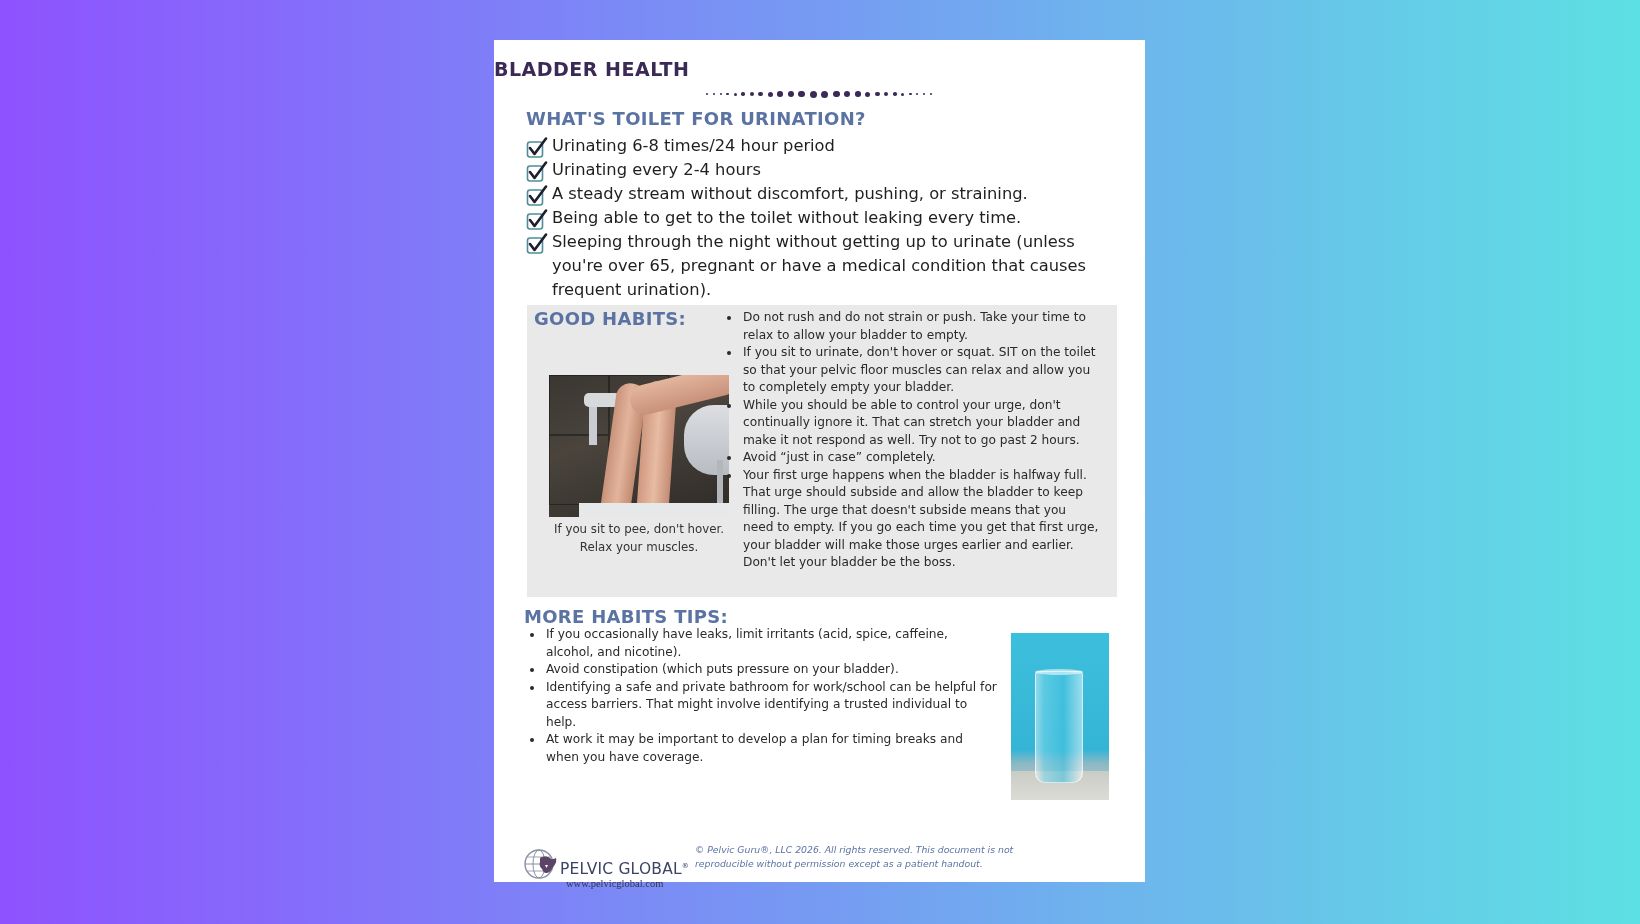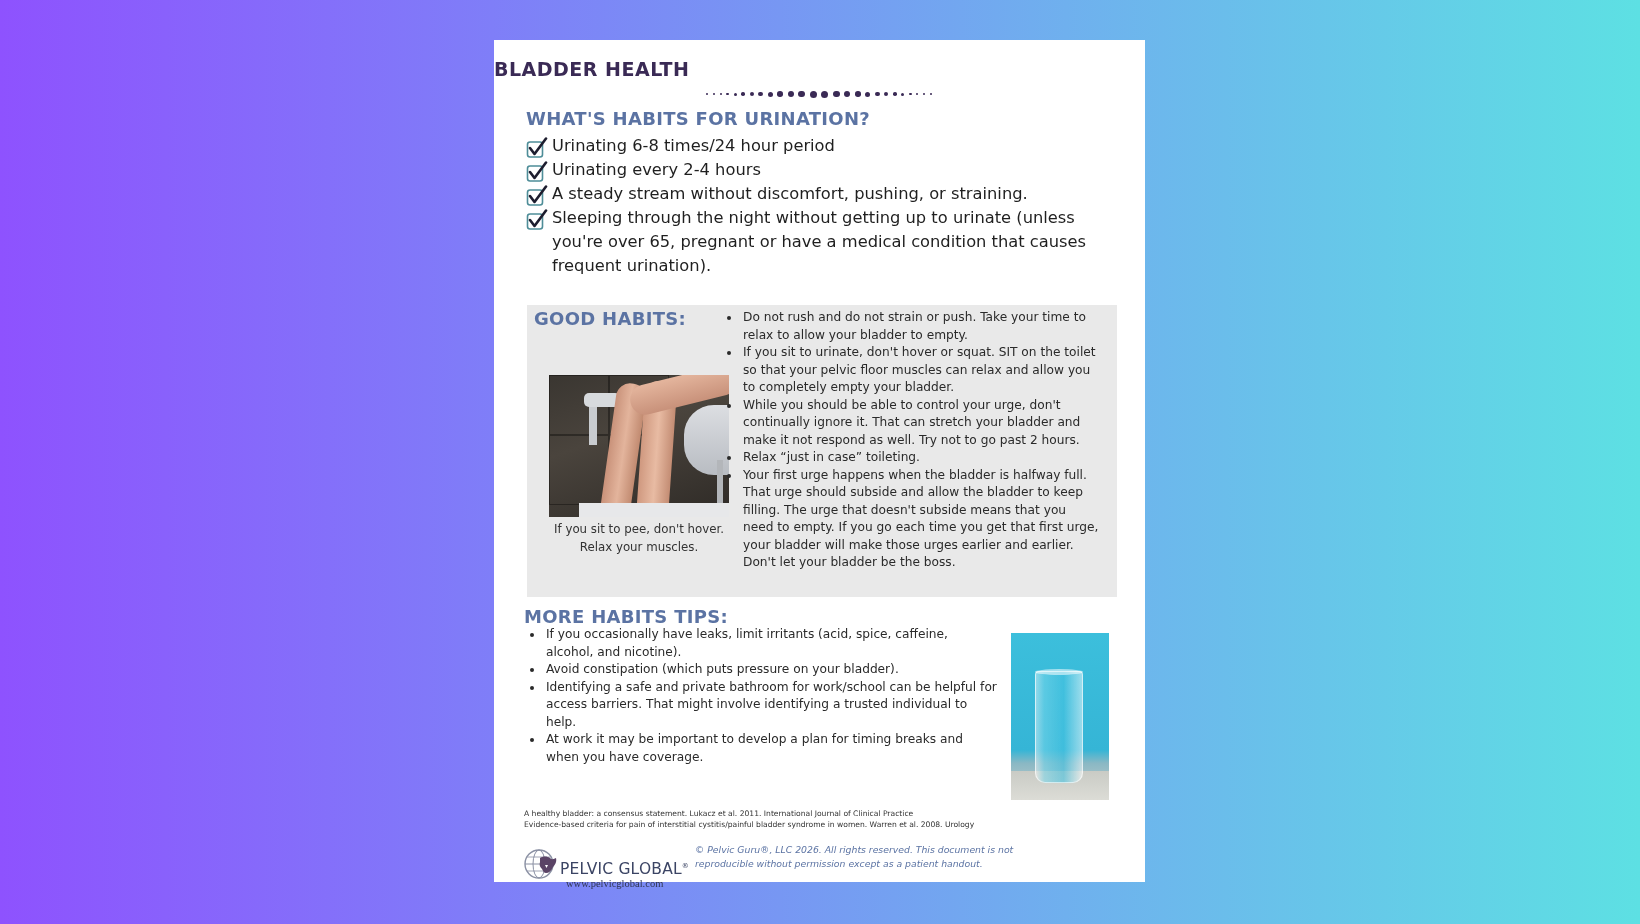--- a/index.html
+++ b/index.html
@@ -203,21 +203,21 @@
       <span style="width:4.5px;height:4.5px"></span>
       <span style="width:4px;height:4px"></span>
       <span style="width:3.5px;height:3.5px"></span>
       <span style="width:3px;height:3px"></span>
       <span style="width:2.5px;height:2.5px"></span>
       <span style="width:2px;height:2px"></span>
       <span style="width:2px;height:2px"></span>
       <span style="width:2px;height:2px"></span>
   </div>
 
-  <div class="h2 typical">WHAT'S HABITS FOR URINATION?</div>
+  <div class="h2 typical">WHAT'S TOILET FOR URINATION?</div>
 
   <ul class="checklist">
     <li>
       <svg class="chk" viewBox="0 0 22 22">
           <rect x="1.5" y="5" width="15" height="15" rx="2.5" fill="none" stroke="#4e8d98" stroke-width="1.6"></rect>
           <path d="M4 11 L8.5 17 L20 1.5" fill="none" stroke="#1d1d2e" stroke-width="2.6" stroke-linecap="round" stroke-linejoin="round"></path>
         </svg>
       <span>Urinating 6-8 times/24 hour period</span>
     </li>
     <li>
@@ -226,20 +226,27 @@
           <path d="M4 11 L8.5 17 L20 1.5" fill="none" stroke="#1d1d2e" stroke-width="2.6" stroke-linecap="round" stroke-linejoin="round"></path>
         </svg>
       <span>Urinating every 2-4 hours</span>
     </li>
     <li>
       <svg class="chk" viewBox="0 0 22 22">
           <rect x="1.5" y="5" width="15" height="15" rx="2.5" fill="none" stroke="#4e8d98" stroke-width="1.6"></rect>
           <path d="M4 11 L8.5 17 L20 1.5" fill="none" stroke="#1d1d2e" stroke-width="2.6" stroke-linecap="round" stroke-linejoin="round"></path>
         </svg>
       <span>A steady stream without discomfort, pushing, or straining.</span>
+    </li>
+    <li>
+      <svg class="chk" viewBox="0 0 22 22">
+          <rect x="1.5" y="5" width="15" height="15" rx="2.5" fill="none" stroke="#4e8d98" stroke-width="1.6"></rect>
+          <path d="M4 11 L8.5 17 L20 1.5" fill="none" stroke="#1d1d2e" stroke-width="2.6" stroke-linecap="round" stroke-linejoin="round"></path>
+        </svg>
+      <span>Being able to get to the toilet without leaking every time.</span>
     </li>
     <li>
       <svg class="chk" viewBox="0 0 22 22">
           <rect x="1.5" y="5" width="15" height="15" rx="2.5" fill="none" stroke="#4e8d98" stroke-width="1.6"></rect>
           <path d="M4 11 L8.5 17 L20 1.5" fill="none" stroke="#1d1d2e" stroke-width="2.6" stroke-linecap="round" stroke-linejoin="round"></path>
         </svg>
       <span>Sleeping through the night without getting up to urinate (unless you're over 65, pregnant or have a medical condition that causes frequent urination).</span>
     </li>
   </ul>
 
@@ -261,43 +268,39 @@
     <div class="thigh"></div>
     <div class="mat"></div>
   </div>
 
   <div class="caption">If you sit to pee, don't hover. Relax your muscles.</div>
 
   <ul class="bullets habit">
     <li>Do not rush and do not strain or push. Take your time to relax to allow your bladder to empty.</li>
     <li>If you sit to urinate, don't hover or squat. SIT on the toilet so that your pelvic floor muscles can relax and allow you to completely empty your bladder.</li>
     <li>While you should be able to control your urge, don't continually ignore it. That can stretch your bladder and make it not respond as well. Try not to go past 2 hours.</li>
-    <li>Relax “just in case” toileting.</li>
+    <li>Avoid “just in case” completely.</li>
     <li>Your first urge happens when the bladder is halfway full. That urge should subside and allow the bladder to keep filling. The urge that doesn't subside means that you need to empty. If you go each time you get that first urge, your bladder will make those urges earlier and earlier. Don't let your bladder be the boss.</li>
   </ul>
 
   <div class="h2 tips">MORE HABITS TIPS:</div>
 
   <ul class="bullets tips">
     <li>If you occasionally have leaks, limit irritants (acid, spice, caffeine, alcohol, and nicotine).</li>
     <li>Avoid constipation (which puts pressure on your bladder).</li>
     <li>Identifying a safe and private bathroom for work/school can be helpful for access barriers. That might involve identifying a trusted individual to help.</li>
     <li>At work it may be important to develop a plan for timing breaks and when you have coverage.</li>
   </ul>
 
   <div class="glass">
     <div class="table"></div>
     <div class="cup"></div>
     <div class="rim"></div>
   </div>
 
-  <div class="refs">
-    <div>A healthy bladder: a consensus statement. Lukacz et al. 2011. International Journal of Clinical Practice</div>
-    <div>Evidence-based criteria for pain of interstitial cystitis/painful bladder syndrome in women. Warren et al. 2008. Urology</div>
-  </div>
 
   <div class="footer-logo">
     <svg class="globe" viewBox="0 0 34 34">
       <circle cx="15" cy="17" r="14" fill="none" stroke="#8a90a3" stroke-width="1.4"></circle>
       <ellipse cx="15" cy="17" rx="6" ry="14" fill="none" stroke="#8a90a3" stroke-width="1"></ellipse>
       <line x1="1" y1="17" x2="29" y2="17" stroke="#8a90a3" stroke-width="1"></line>
       <line x1="3" y1="10" x2="27" y2="10" stroke="#8a90a3" stroke-width="0.8"></line>
       <line x1="3" y1="24" x2="27" y2="24" stroke="#8a90a3" stroke-width="0.8"></line>
       <path d="M16 11 C19 9 23 9 26 11 C28 13 30 12 32 11 C33 15 31 18 29 20 C27 24 25 26 22 26 C20 26 19 24 18 22 C16 20 15 18 16 15 Z" fill="#5b4466"></path>
       <path d="M21 18 L24 18 L22.5 21 Z" fill="#ffffff"></path>

